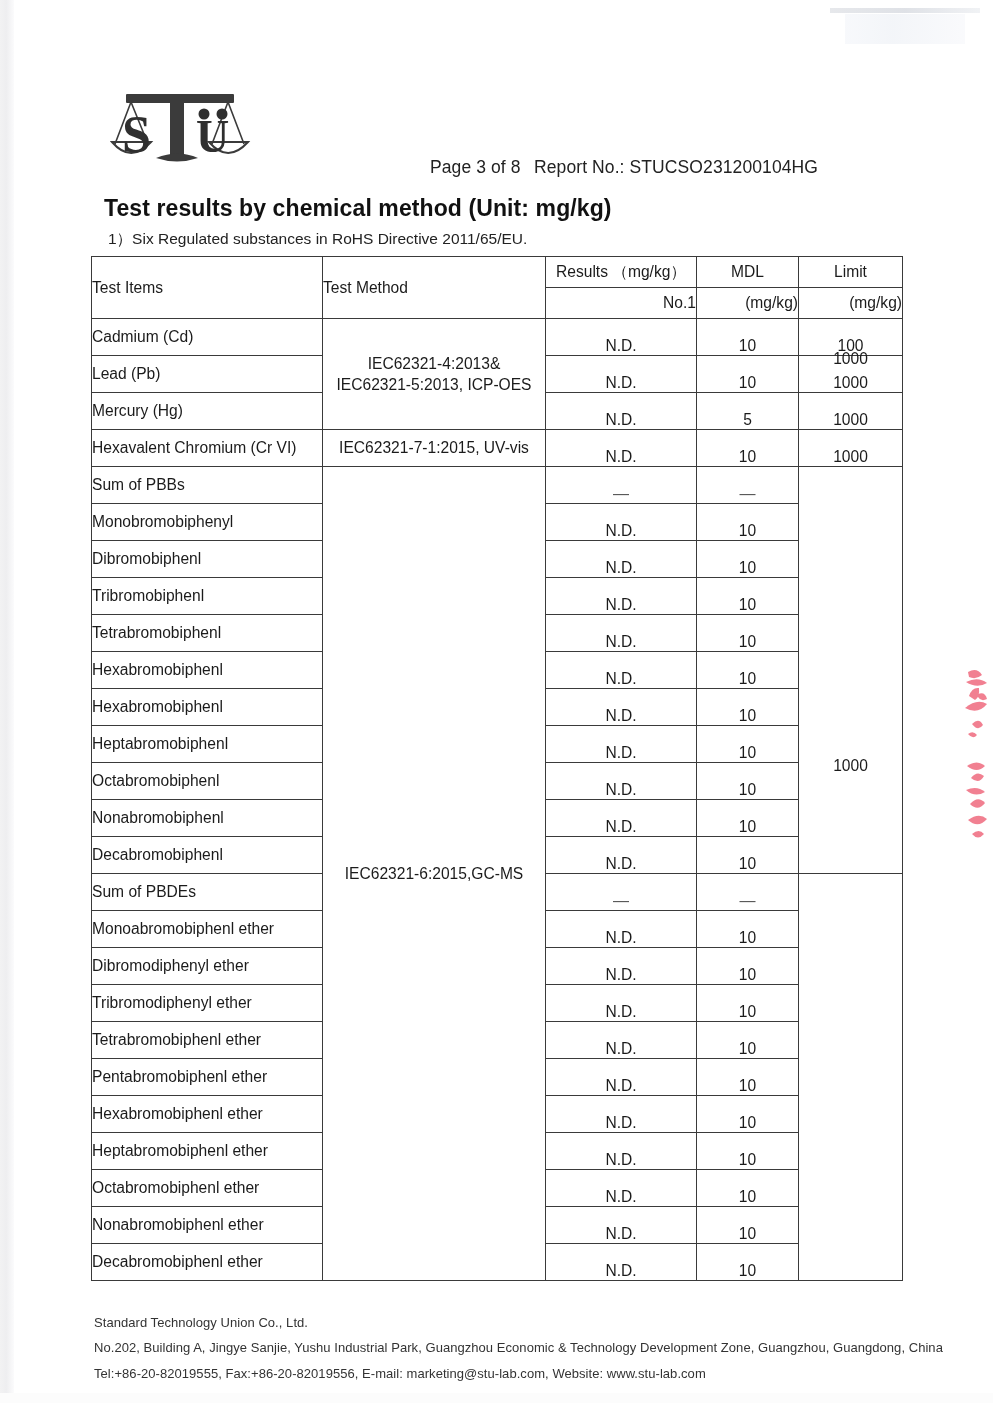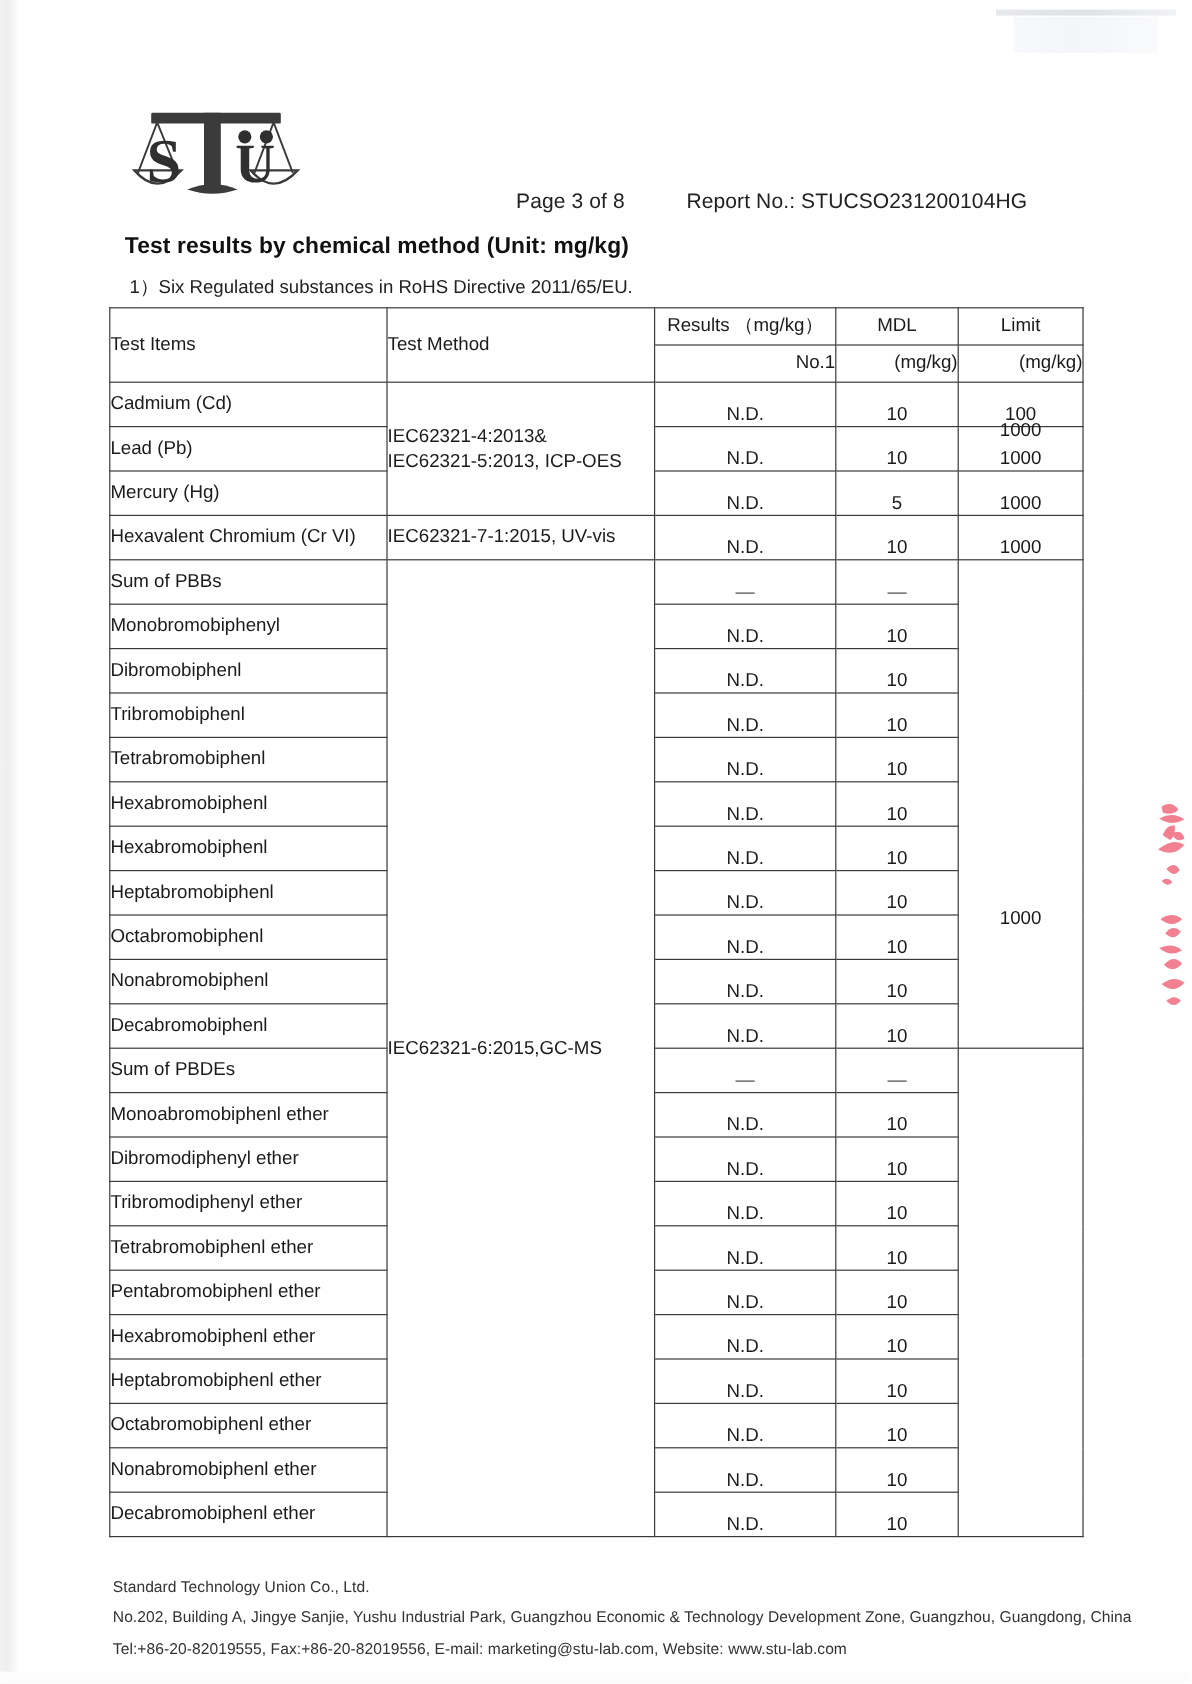--- a/index.html
+++ b/index.html
@@ -56,26 +56,26 @@
   }
   .header-line {
     position: absolute;
     top: 157px;
     font-size: 17.5px;
     letter-spacing: .1px;
     color: #222;
     white-space: nowrap;
   }
   .header-page   { left: 430px; }
-  .header-report { left: 572px; }
+  .header-report { left: 534px; }
 
   .doc-title {
     position: absolute;
     left: 104px; top: 195px;
-    font-size: 19px;
+    font-size: 23px;
     font-weight: bold;
     letter-spacing: .1px;
     color: #111;
     white-space: nowrap;
   }
   .doc-subtitle {
     position: absolute;
     left: 108px; top: 229px;
     font-size: 15.5px;
     color: #222;
@@ -120,21 +120,21 @@
   }
 
   .cell-item {
     height: 36px;
     text-align: left;
     padding-left: 12px;
     white-space: nowrap;
     margin-left: 33px;
   }
   .cell-method {
-    text-align: left;
+    text-align: center;
     padding-left: 12px;
     vertical-align: middle;
   }
   .cell-method-top {
     vertical-align: middle;
   }
   .cell-num {
     height: 36px;
     text-align: center;
   }

